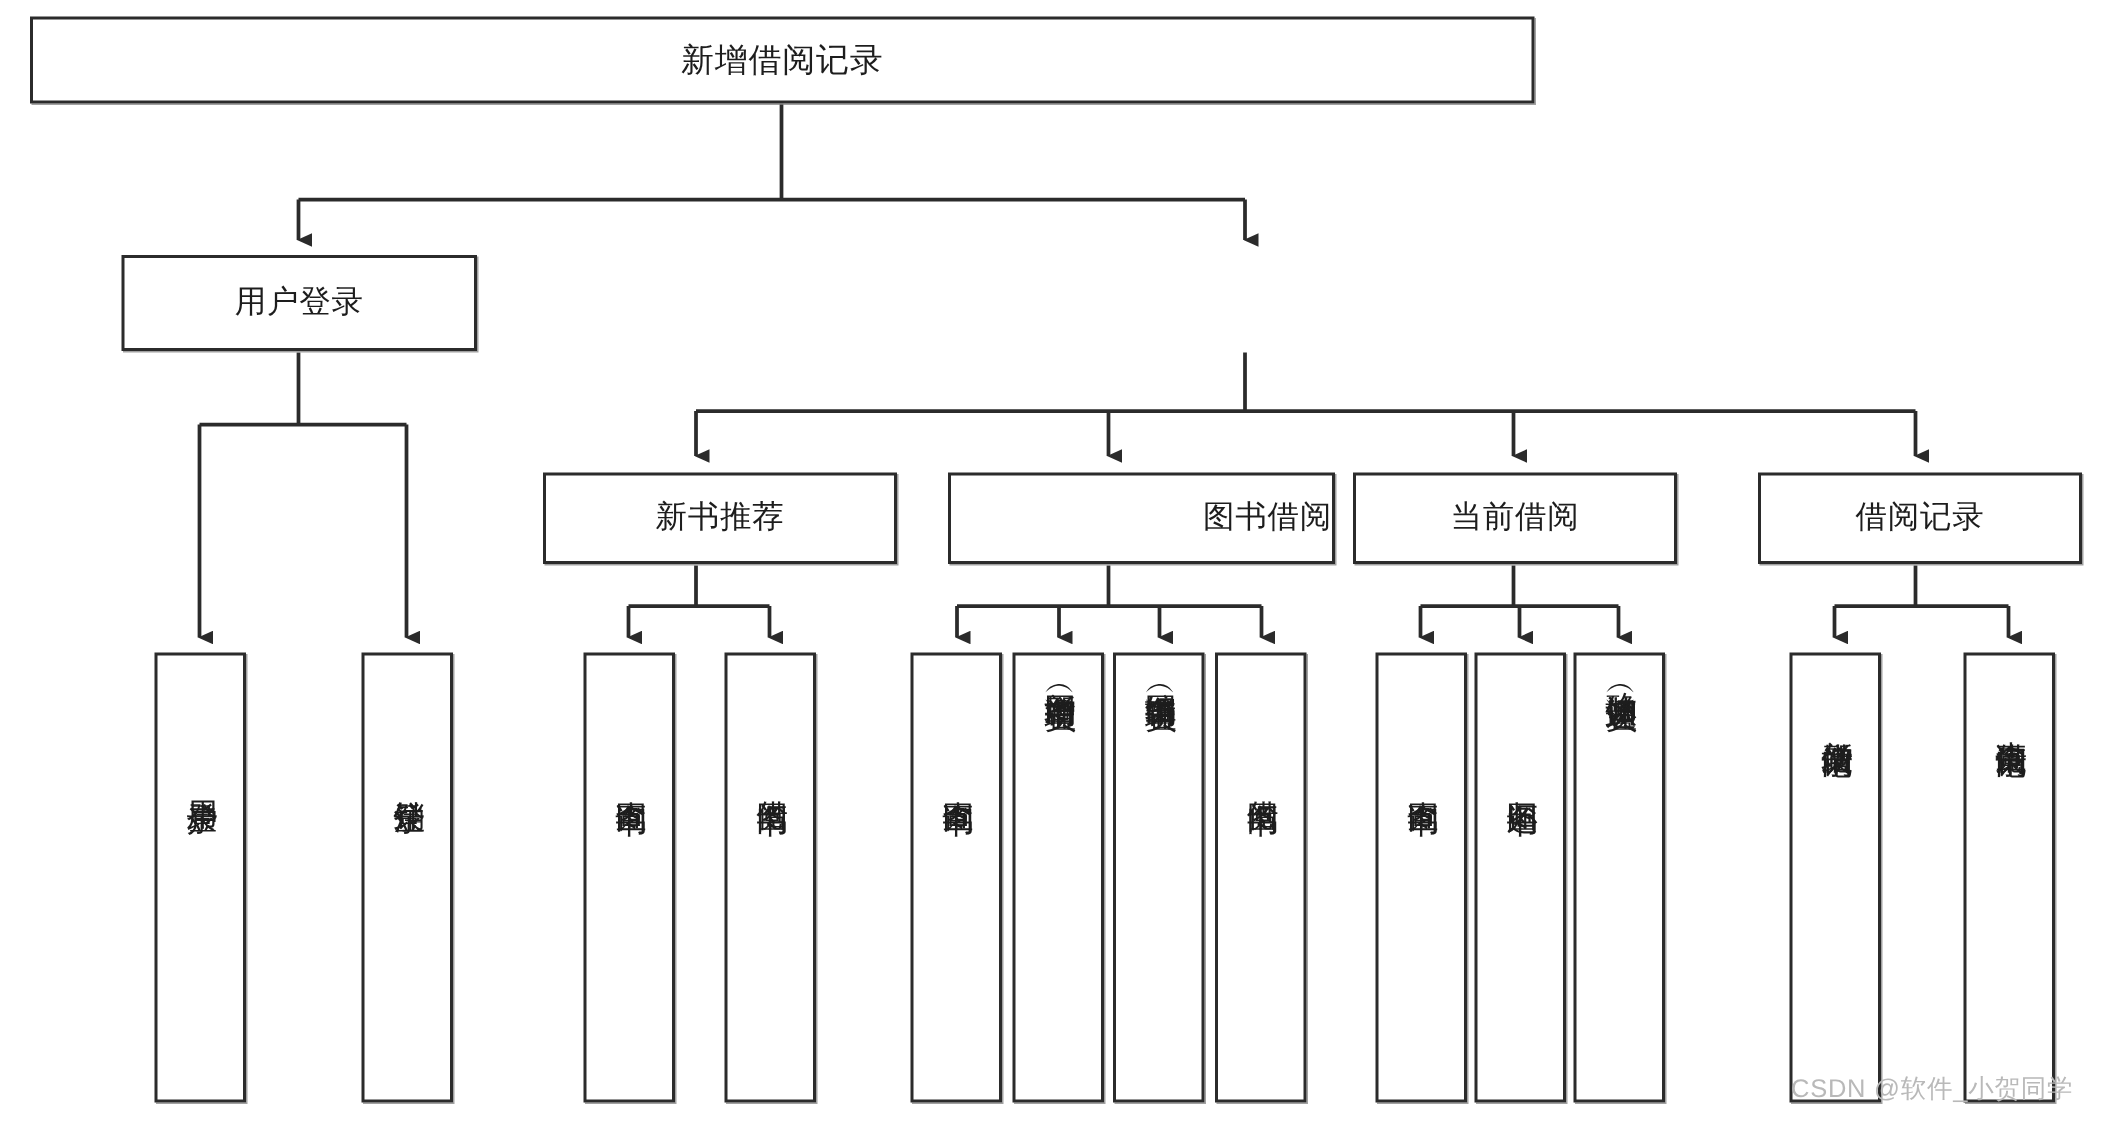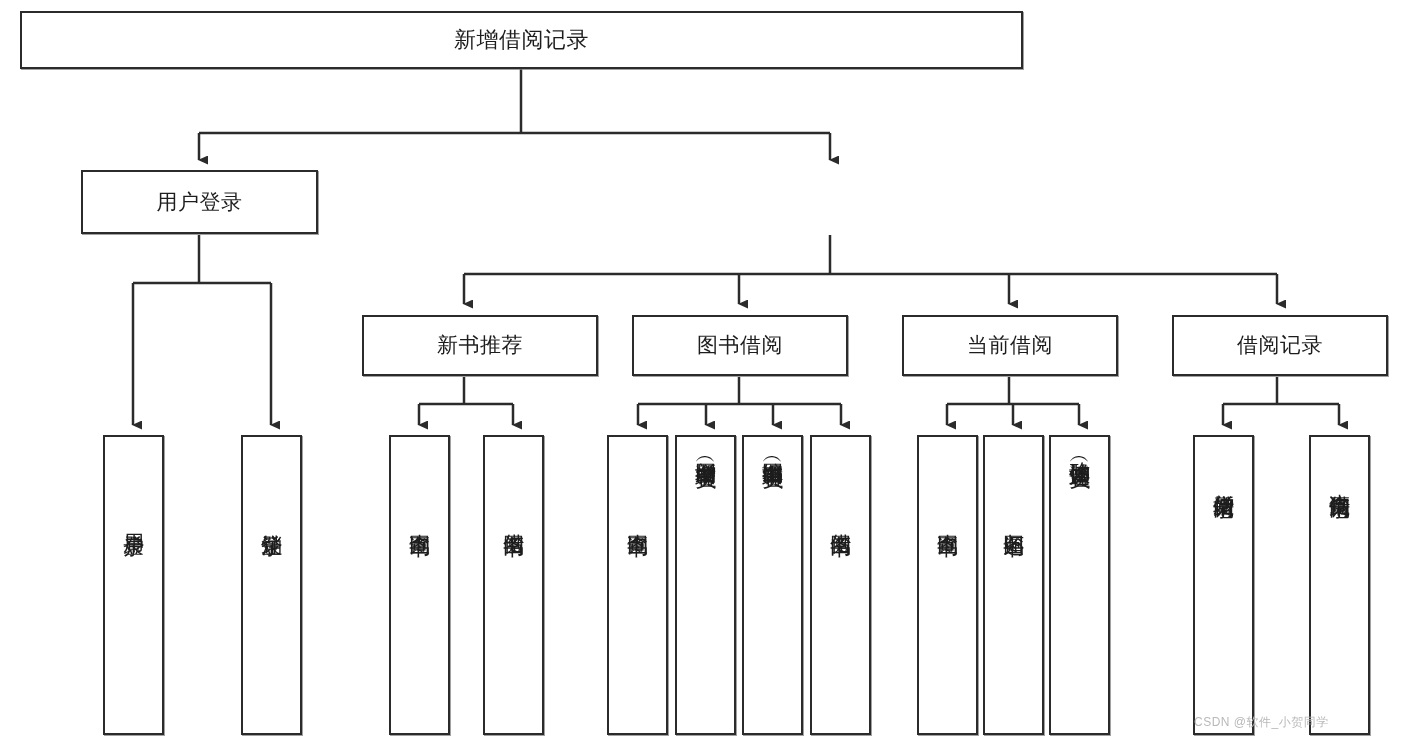--- a/index.html
+++ b/index.html
@@ -58,21 +58,21 @@
     writing-mode: vertical-rl;
     text-orientation: upright;
     font-size: 21px;
     line-height: 1.08;
     letter-spacing: 1px;
     white-space: nowrap;
   }
 
   .watermark {
     position: absolute;
-    font-size: 12px;
+    font-size: 17px;
     color: #b9b9b9;
     white-space: nowrap;
     letter-spacing: 0.5px;
   }
 </style>
 </head>
 <body>
 
 <div id="diagram-root">
 
@@ -132,21 +132,21 @@
 
   <div class="node level2" style="left:81px; top:170px; width:237px; height:64px;">
     <span class="node-label">用户登录</span>
   </div>
 
 
   <div class="node level3" style="left:362px; top:315px; width:236px; height:61px;">
     <span class="node-label">新书推荐</span>
   </div>
 
-  <div class="node level3" style="left:632px; top:315px; width:216px; height:61px;">
+  <div class="node level3" style="left:632px; top:315px; width:258px; height:61px;justify-content:flex-end;">
     <span class="node-label">图书借阅</span>
   </div>
 
   <div class="node level3" style="left:902px; top:315px; width:216px; height:61px;">
     <span class="node-label">当前借阅</span>
   </div>
 
   <div class="node level3" style="left:1172px; top:315px; width:216px; height:61px;">
     <span class="node-label">借阅记录</span>
   </div>

